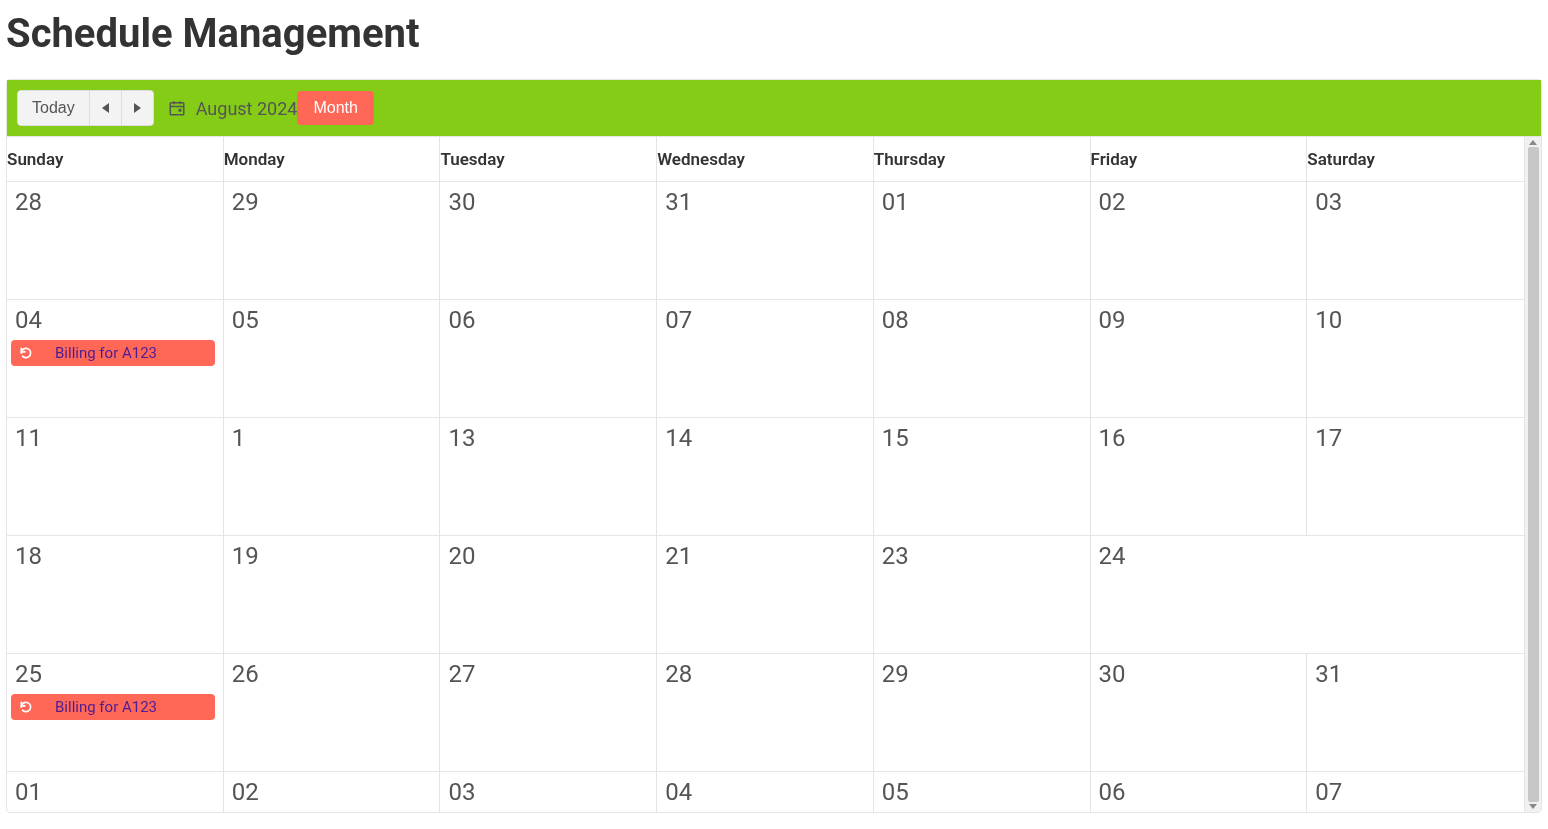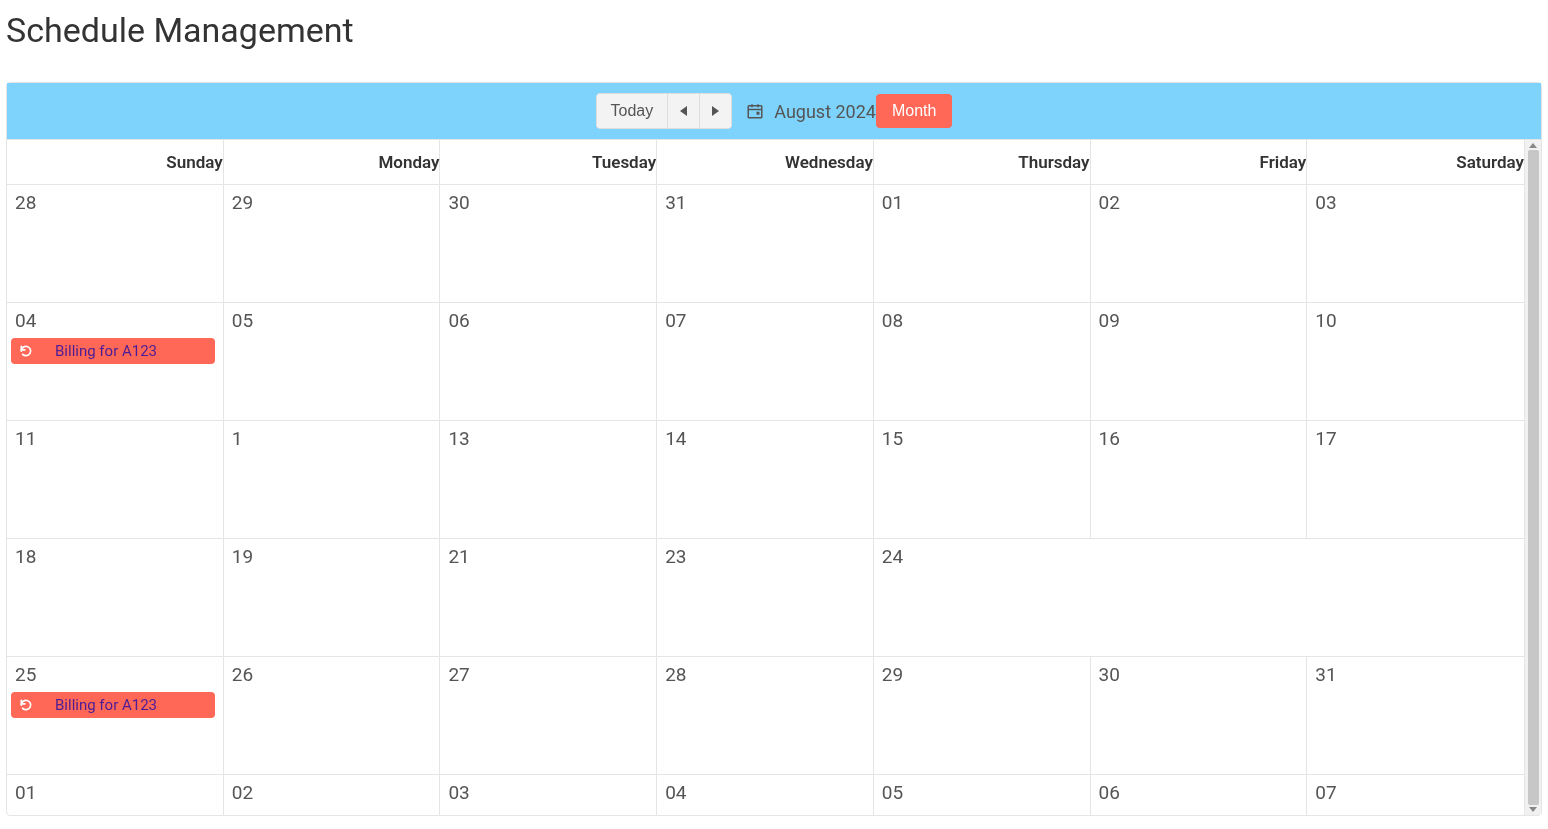--- a/index.html
+++ b/index.html
@@ -6,35 +6,35 @@
   body {
     font-family: -apple-system, BlinkMacSystemFont, "Segoe UI", Roboto, "Helvetica Neue", Arial, sans-serif;
     background: #fff;
     color: #333;
     width: 1548px;
   }
   .page {
     padding: 6px 6px 0 6px;
   }
   h1.page-title {
-    font-size: 34px;
-    font-weight: 400;
+    font-size: 40px;
+    font-weight: 700;
     color: #333;
-    margin: 4px 0 32px 0;
+    margin: 4px 0 22px 0;
   }
   .calendar-wrap {
     border: 1px solid #e5e5e5;
     border-radius: 4px;
   }
   .toolbar {
     display: flex;
     align-items: center;
-    justify-content: center;
+    justify-content: flex-start;
     padding: 10px 10px;
-    background: #7dd3fc;
+    background: #84cc16;
     border-bottom: 1px solid #e5e5e5;
   }
   .toolbar-left {
     display: flex;
     align-items: center;
     gap: 14px;
   }
   .btn-group {
     display: inline-flex;
     border: 1px solid #ddd;
@@ -117,21 +117,21 @@
     border-left:4px solid transparent;
     border-right:4px solid transparent;
     border-top:5px solid #888;
   }
   .weekday-row {
     display: grid;
     grid-template-columns: repeat(7, 1fr);
     border-bottom: 1px solid #e5e5e5;
   }
   .weekday-row .wd {
-    text-align: right;
+    text-align: left;
     font-weight: 600;
     font-size: 17px;
     color: #333;
     padding: 12px 0;
     border-right: 1px solid #e5e5e5;
   }
   .weekday-row .wd:last-child { border-right: none; }
   .weeks {
     display: grid;
     grid-template-rows: repeat(5, 118px) 40px;
@@ -143,21 +143,21 @@
   }
   .week-row:last-child { border-bottom: none; }
   .day-cell {
     border-right: 1px solid #e5e5e5;
     padding: 6px 8px 4px 8px;
     position: relative;
     overflow: hidden;
   }
   .day-cell:last-child { border-right: none; }
   .day-num {
-    font-size: 19px;
+    font-size: 24px;
     color: #555;
   }
   .event {
     margin-top: 6px;
     background: #ff6757;
     color: #4c1d95;
     border-radius: 4px;
     font-size: 15px;
     padding: 4px 8px;
     display: flex;
@@ -299,20 +299,23 @@
               </div>
             </div>
             <div class="week-row">
               <div class="day-cell">
                 <div class="day-num">18</div>
               </div>
               <div class="day-cell">
                 <div class="day-num">19</div>
               </div>
               <div class="day-cell">
+                <div class="day-num">20</div>
+              </div>
+              <div class="day-cell">
                 <div class="day-num">21</div>
               </div>
               <div class="day-cell">
                 <div class="day-num">23</div>
               </div>
               <div class="day-cell">
                 <div class="day-num">24</div>
               </div>
             </div>
             <div class="week-row">

